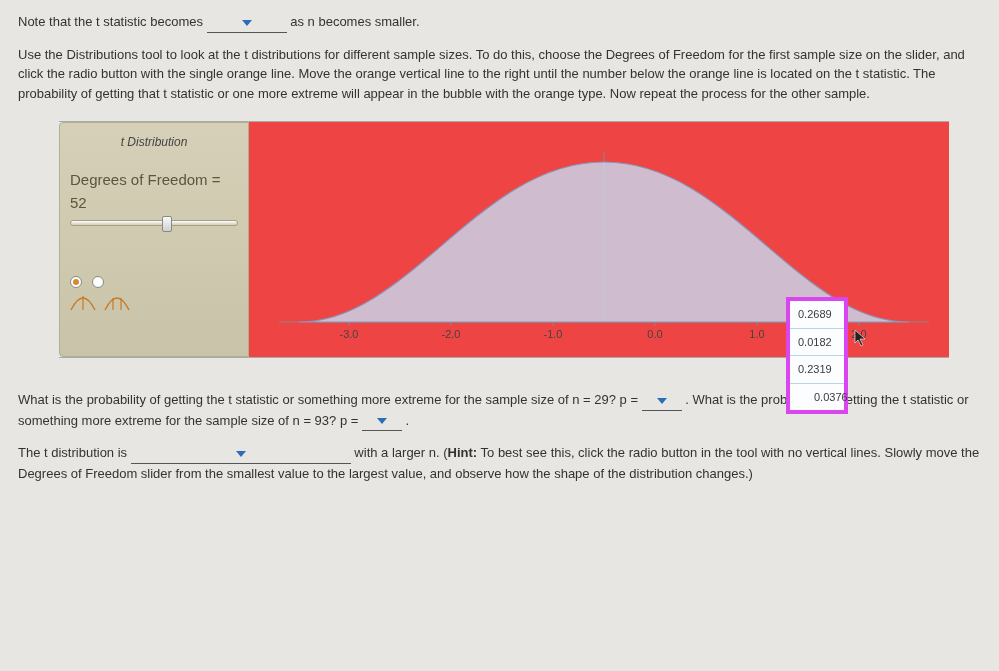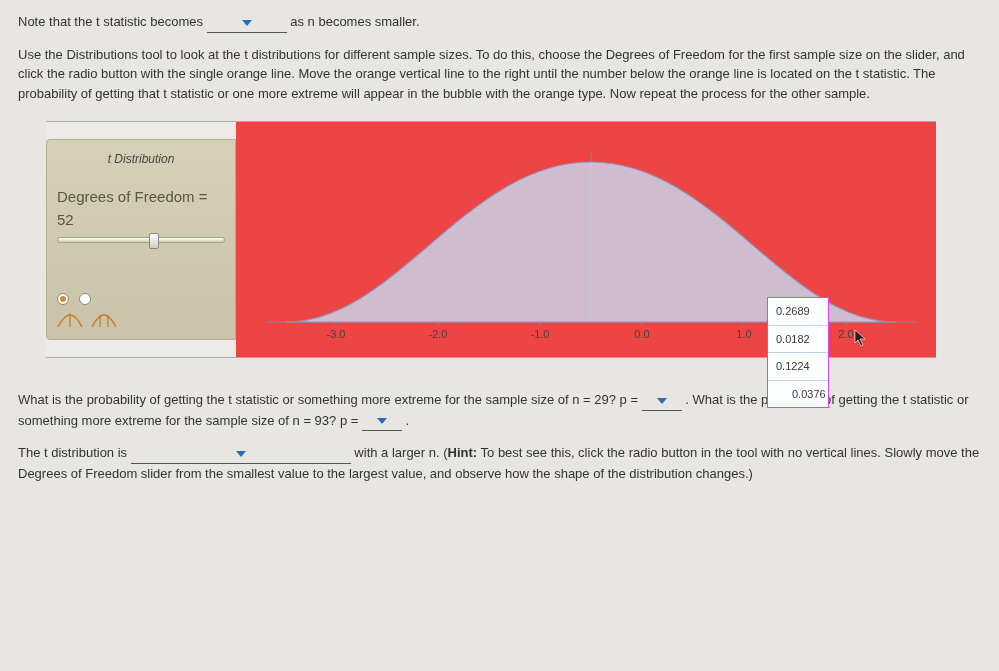--- a/index.html
+++ b/index.html
@@ -27,28 +27,27 @@
     width: 0; height: 0;
     border-left: 5px solid transparent;
     border-right: 5px solid transparent;
     border-top: 6px solid #2a6db8;
     vertical-align: middle;
   }
   .dd.wide { min-width: 220px; }
   .dd.small { min-width: 40px; }
 
   .tool-wrap {
-    margin: 18px 0 12px 28px;
+    margin: 18px 0 12px 41px;
     border-top: 1px solid #aaa;
     border-bottom: 1px solid #aaa;
     padding: 0;
     width: 890px;
     background: #eceae6;
     display: flex;
-    align-items: center;
   }
   .sidebar {
     width: 190px;
     background: linear-gradient(#d6d0b8,#c9c3a9);
     border: 1px solid #b3ad94;
     border-radius: 4px 0 0 4px;
     padding: 10px;
     font-size: 11px;
     color: #444;
     position: relative;
@@ -88,24 +87,24 @@
   .chart {
     flex: 1;
     position: relative;
     height: 235px;
     background: #ef4444;
   }
   .chart svg { width: 100%; height: 100%; }
 
   .options {
     position: absolute;
-    left: 749px;
+    left: 768px;
     top: 176px;
     width: 62px;
-    border: 1px solid #d946ef;
+    border: 4px solid #d946ef;
     background: #fbfdff;
     font-size: 11px;
   }
   .options .opt {
     padding: 5px 8px;
     border-bottom: 1px solid #bcd3e6;
     color: #3a3a3a;
   }
   .options .opt:last-child { border-bottom: none; padding-left: 24px; }
   .cursor {
@@ -173,21 +172,21 @@
         <line x1="508" y1="200" x2="508" y2="204"></line>
         <line x1="610" y1="200" x2="610" y2="204"></line>
       </g>
     </svg>
   </div>
 </div>
 
 <div class="options">
   <div class="opt">0.2689</div>
   <div class="opt">0.0182</div>
-  <div class="opt">0.1224</div>
+  <div class="opt">0.2319</div>
   <div class="opt">0.0376</div>
 </div>
 <svg class="cursor" viewBox="0 0 14 18">
   <path d="M1 1 L1 14 L4 11 L7 17 L9 16 L6 10 L11 10 Z" fill="#222" stroke="#fff" stroke-width="0.6"></path>
 </svg>
 </div>
 
 <p class="para" style="margin-top:32px">
   <span>What is the probability of getting the t statistic or something more extreme for the sample size of n = 29? p =</span>
   <span class="dd small"><span class="caret"></span></span>

